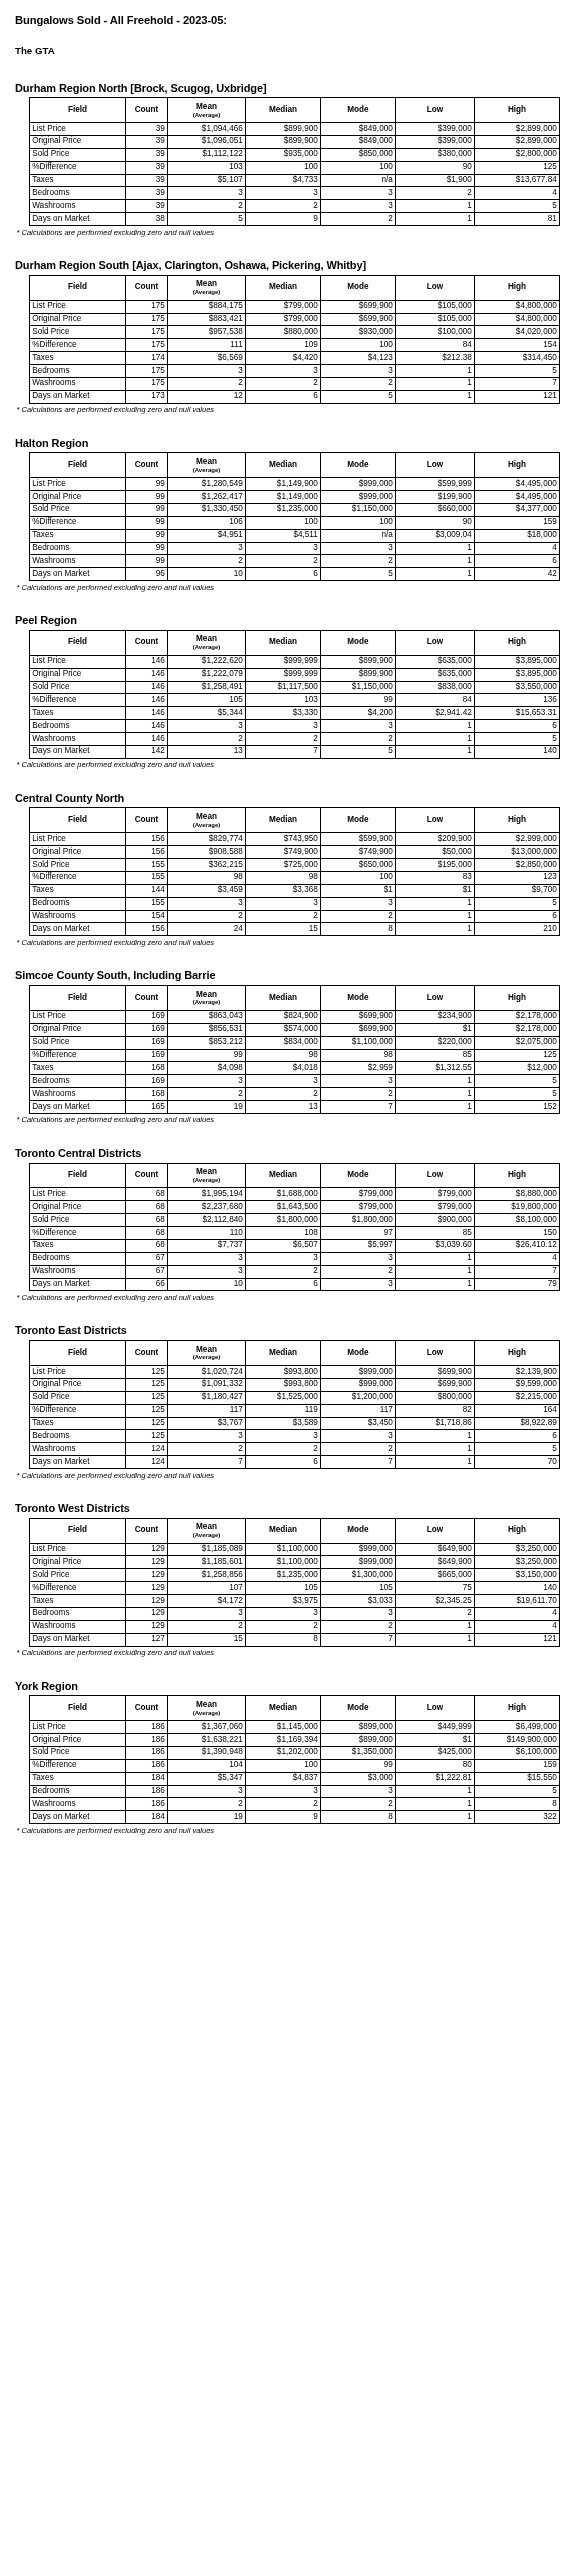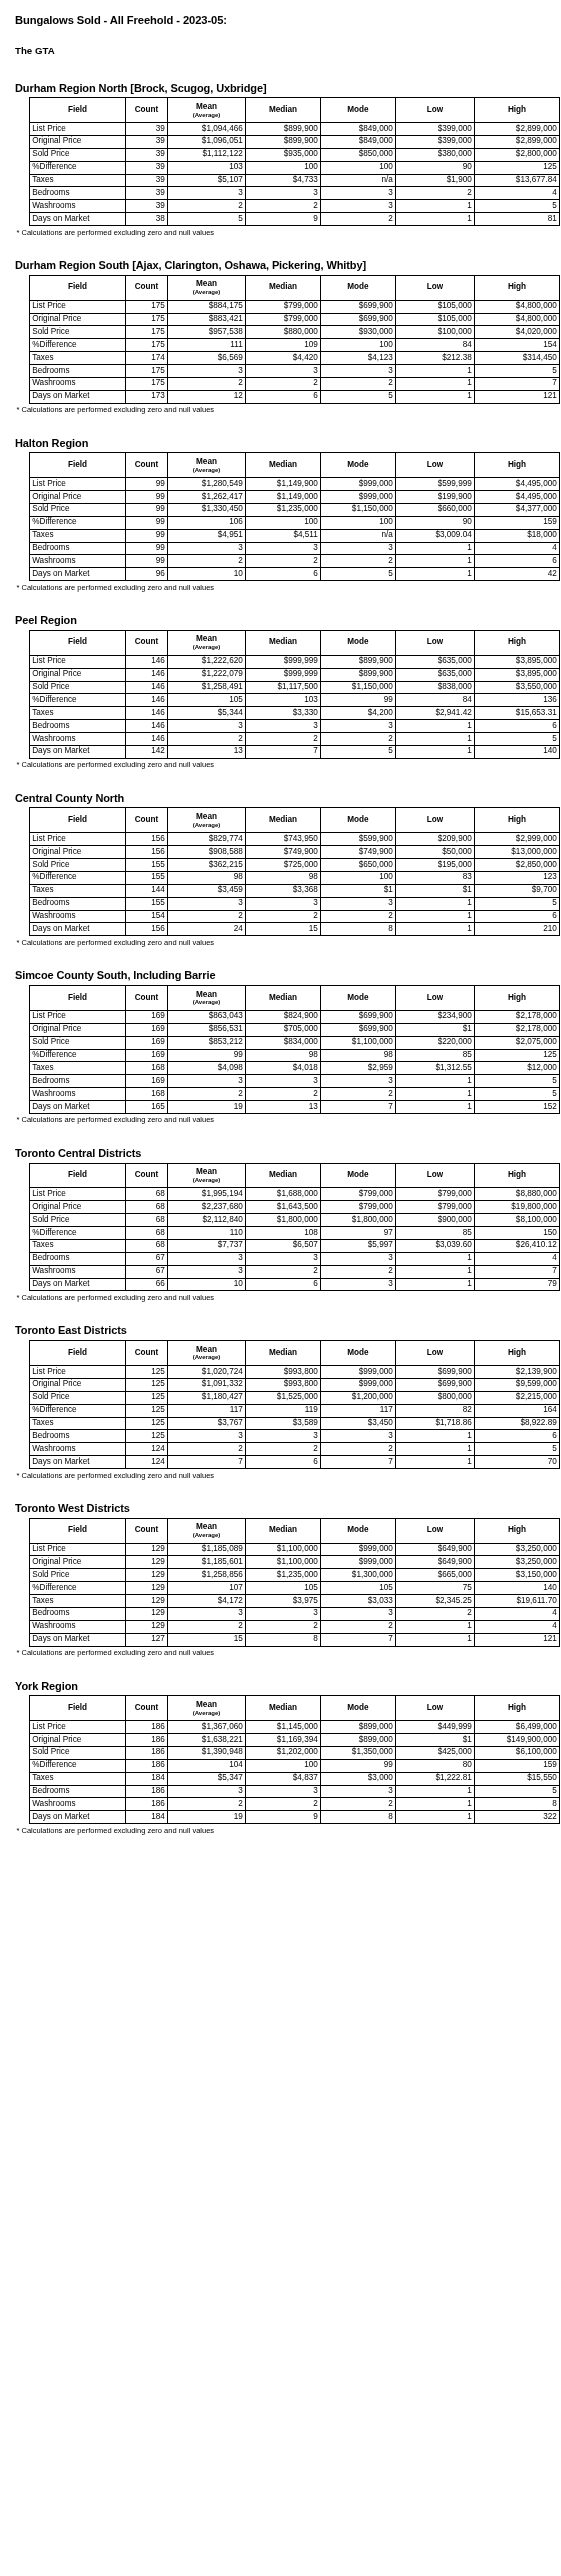--- a/index.html
+++ b/index.html
@@ -88,20 +88,21 @@
   col.c-mean  { width: 78px; }
   col.c-median{ width: 75px; }
   col.c-mode  { width: 75px; }
   col.c-low   { width: 79px; }
   col.c-high  { width: 85px; }
 
   .footnote {
     font-size: 7.5px;
     margin: 1.5px 0 0 7.5px;
     white-space: nowrap;
+    font-style: italic;
   }
 </style>
 </head>
 <body>
 
 <div class="page">
 
   <h1 class="doc-title">Bungalows Sold - All Freehold - 2023-05:</h1>
   <h2 class="doc-subtitle">The GTA</h2>
 
@@ -636,21 +637,21 @@
               <td class="num">$863,043</td>
               <td class="num">$824,900</td>
               <td class="num">$699,900</td>
               <td class="num">$234,900</td>
               <td class="num">$2,178,000</td>
             </tr>
             <tr>
               <td class="field">Original Price</td>
               <td class="num">169</td>
               <td class="num">$856,531</td>
-              <td class="num">$705,000</td>
+              <td class="num">$574,000</td>
               <td class="num">$699,900</td>
               <td class="num">$1</td>
               <td class="num">$2,178,000</td>
             </tr>
             <tr>
               <td class="field">Sold Price</td>
               <td class="num">169</td>
               <td class="num">$853,212</td>
               <td class="num">$834,000</td>
               <td class="num">$1,100,000</td>

